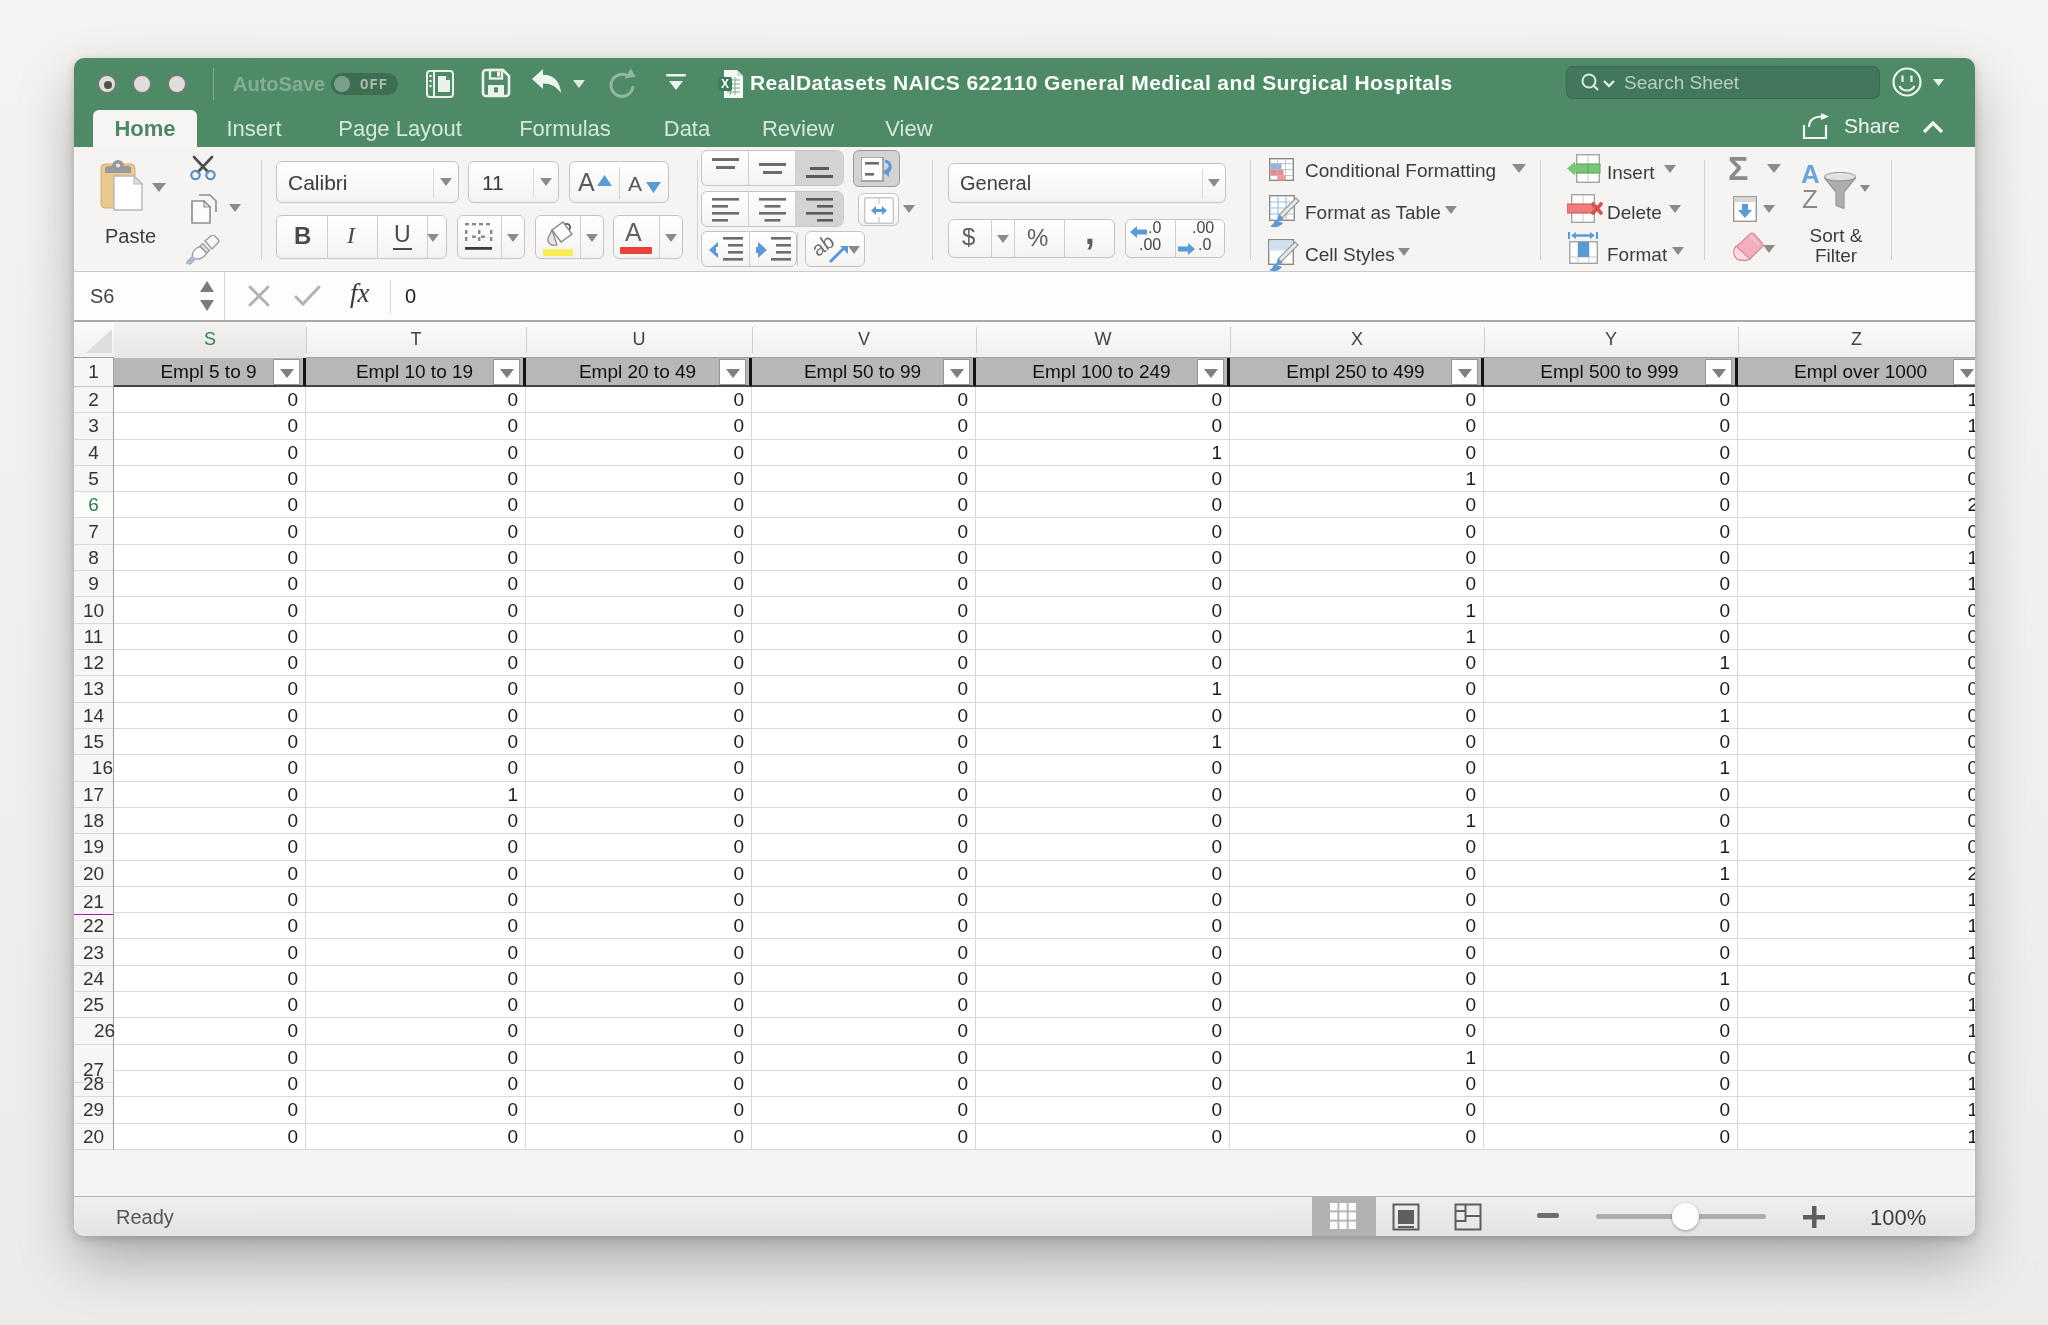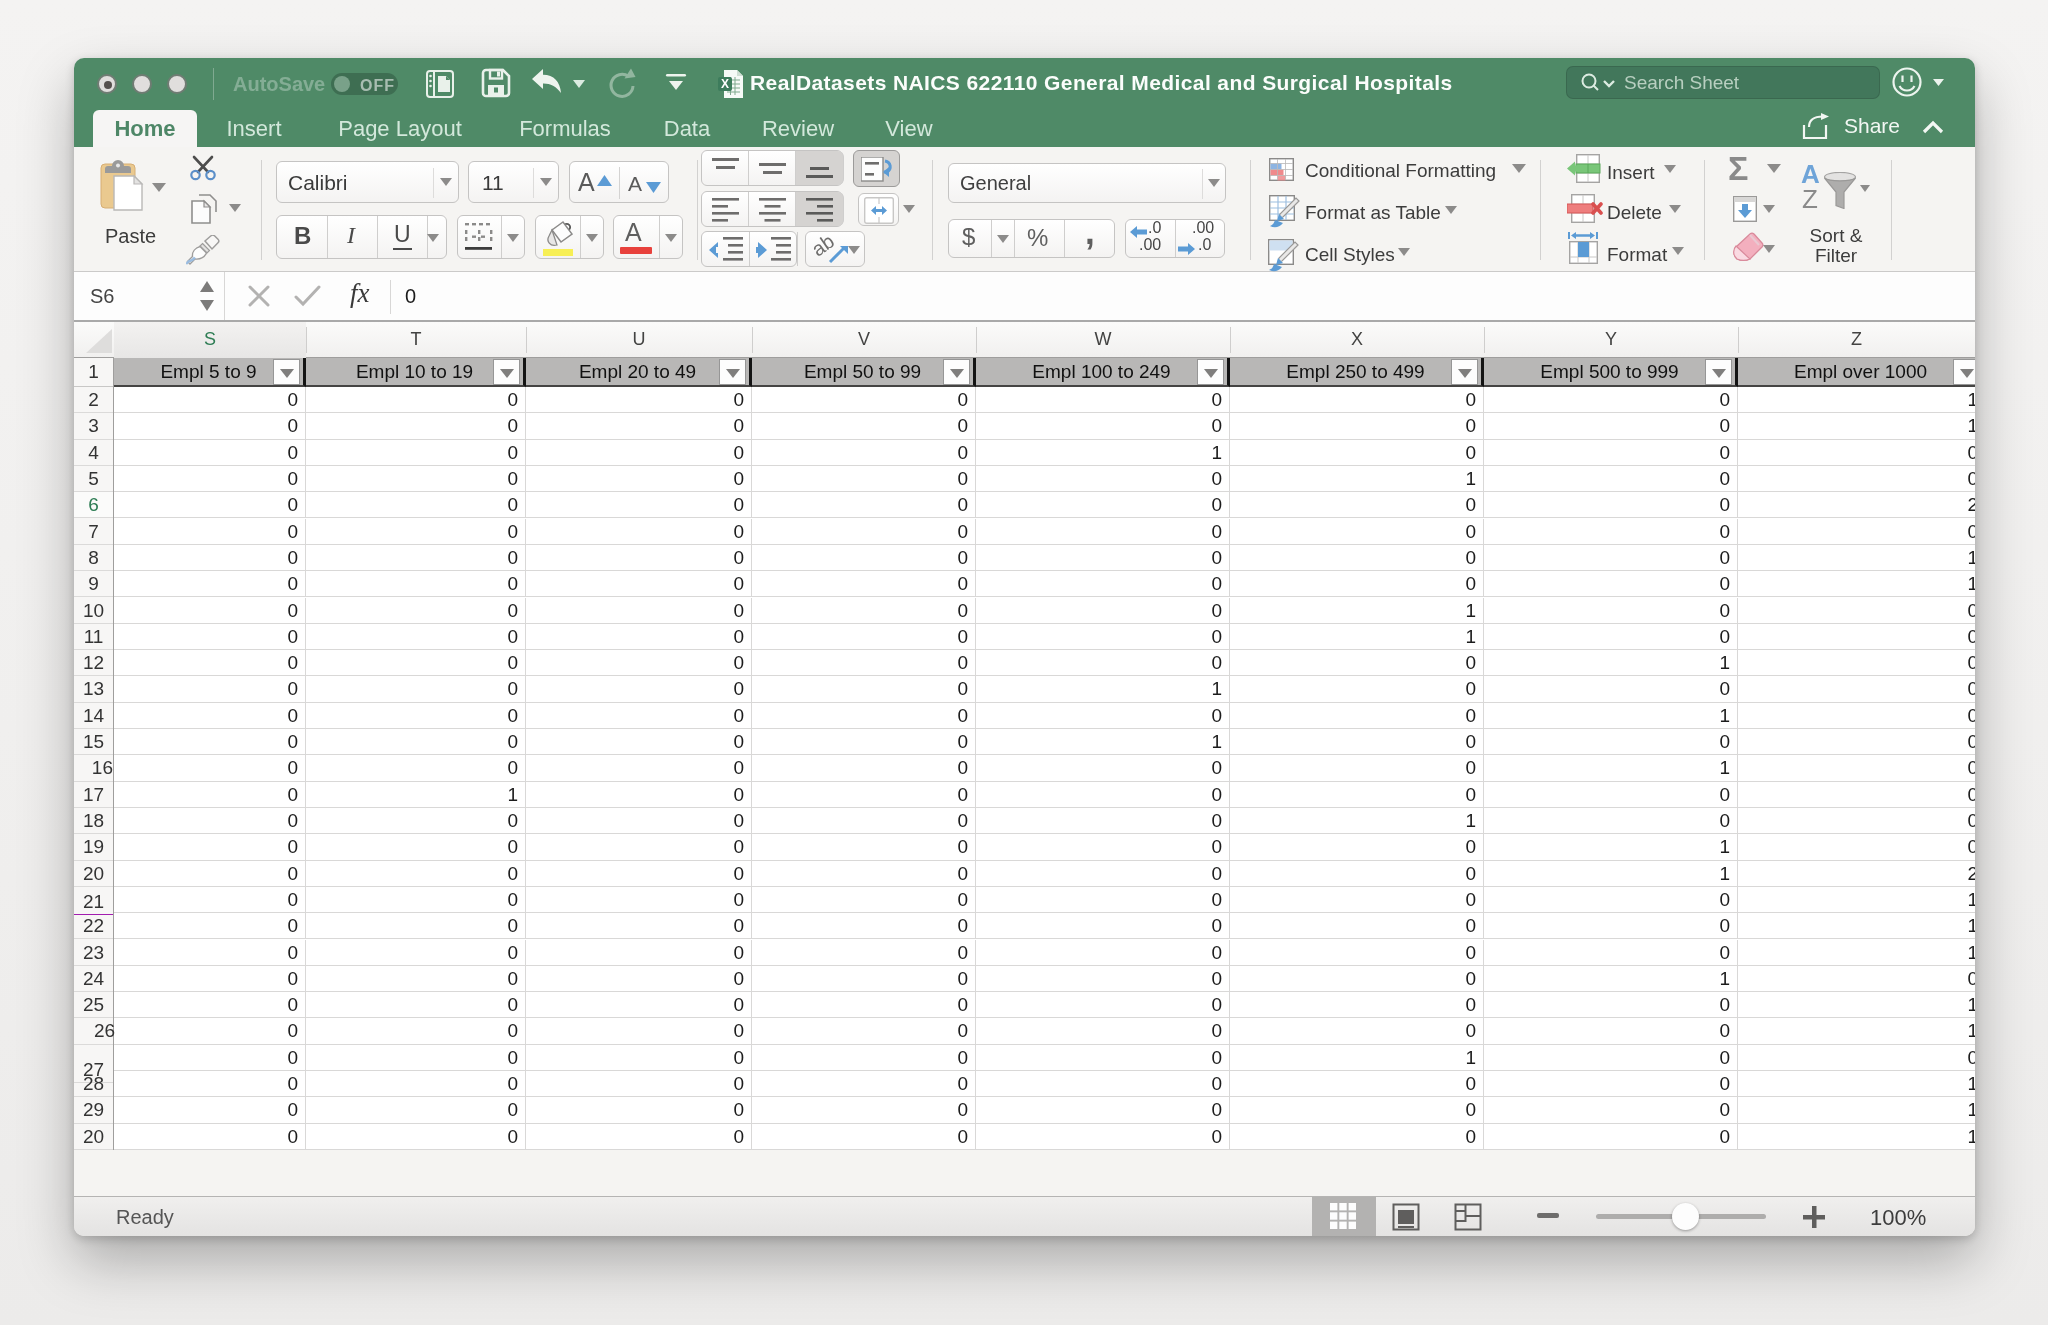--- a/index.html
+++ b/index.html
@@ -21,21 +21,21 @@
 
   
   .tl { position:absolute; top:16px; width:20px; height:20px; border-radius:50%;
         background:#e0dedd; border:2px solid rgba(35,58,45,0.6); }
   .tl .dot { position:absolute; left:4.5px; top:4.5px; width:8px; height:8px; border-radius:50%; background:#55504e; }
   .tdiv { position:absolute; left:139px; top:10px; width:1px; height:32px; background:rgba(255,255,255,0.28); }
 
   .autosave { position:absolute; left:159px; top:15px; color:rgba(255,255,255,0.30); font-size:20px; font-weight:700; }
   .toggle { position:absolute; left:257px; top:15px; width:67px; height:22px; border-radius:11px; background:rgba(33,66,50,0.38); }
   .toggle .knob { position:absolute; left:3px; top:3px; width:16px; height:16px; border-radius:50%; background:#79a189; }
-  .toggle .off { position:absolute; left:29px; top:4px; font-size:16px; font-weight:700; color:rgba(255,255,255,0.55); letter-spacing:1px; }
+  .toggle .off { position:absolute; left:29px; top:4px; font-size:14px; font-weight:700; color:rgba(255,255,255,0.55); letter-spacing:1px;font-family:Liberation Mono, monospace; }
 
   .qat { position:absolute; top:10px; color:#e9f1ea; }
   .title-ic { position:absolute; left:644px; top:11px; }
   .wtitle { position:absolute; left:676px; top:13px; color:#fbfdfb; font-size:21px; font-weight:700; letter-spacing:0.4px; }
 
   .search { position:absolute; left:1492px; top:8px; width:314px; height:33px; border-radius:7px; background:#42775b;
             box-shadow:inset 0 0 0 1px rgba(0,0,0,0.12); }
   .search .stext { position:absolute; left:58px; top:6px; font-size:19px; color:#b8cfc0; }
   .smiley { position:absolute; left:1817px; top:8px; }
 

